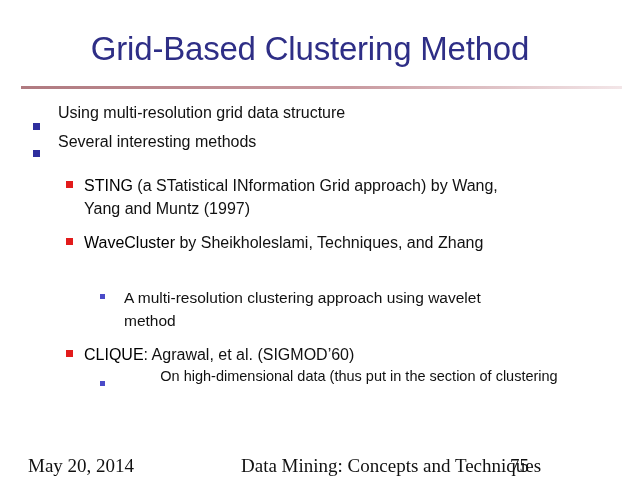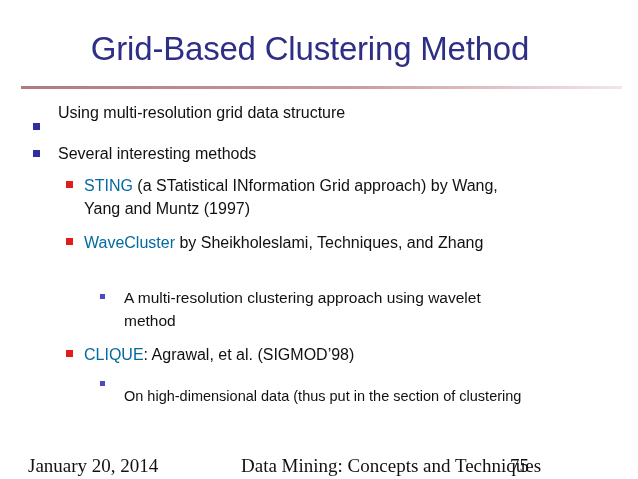--- a/index.html
+++ b/index.html
@@ -7,59 +7,59 @@
   .title { position: absolute; left: 0; top: 30px; width: 620px; text-align: center; font-size: 33px; color: #2e2e86; letter-spacing: -0.2px; }
   .divider { position: absolute; left: 21px; top: 86px; width: 601px; height: 3px; background: linear-gradient(to right, #b07a80 0%, #c99aa0 55%, #f3e6e8 100%); }
   .item { position: absolute; font-size: 16px; color: #111111; line-height: 23px; }
   .lvl1 { left: 58px; width: 560px; }
   .lvl2 { left: 84px; width: 500px; }
   .lvl3 { left: 113px; width: 470px; font-size: 15.5px; margin-left: 11px; }
   .bullet { position: absolute; width: 7px; height: 7px; }
   .b1 { background: #2e2e9e; }
   .b2 { background: #e21b1b; }
   .b3 { width: 5px; height: 5px; background: #4a4ac8; }
-  .red { color: #0369a1; }
+  .red { color: #000000; }
   .footer { position: absolute; top: 455px; font-family: "Liberation Serif", serif; font-size: 19px; color: #111111; }
 </style>
 </head>
 <body>
 
 <div>
   <div class="title">Grid-Based Clustering Method</div>
   <div class="divider"></div>
 
   <div class="bullet b1" style="left:33px; top:123px;"></div>
   <div class="item lvl1" style="top:101px;">Using multi-resolution grid data structure</div>
 
   <div class="bullet b1" style="left:33px; top:150px;"></div>
-  <div class="item lvl1" style="top:142px;">Several interesting methods</div>
+  <div class="item lvl1" style="top:130px;">Several interesting methods</div>
 
   <div class="bullet b2" style="left:66px; top:181px;"></div>
   <div class="item lvl2" style="top:174px;">
     <span class="red">STING</span><span> (a STatistical INformation Grid approach) by Wang,</span><br>
     <span>Yang and Muntz (1997)</span>
   </div>
 
   <div class="bullet b2" style="left:66px; top:238px;"></div>
   <div class="item lvl2" style="top:231px;">
     <span class="red">WaveCluster</span><span> by Sheikholeslami, Techniques, and Zhang</span><br>
   </div>
 
   <div class="bullet b3" style="left:100px; top:294px;"></div>
   <div class="item lvl3" style="top:286px;">
     <span>A multi-resolution clustering approach using wavelet</span><br>
     <span>method</span>
   </div>
 
   <div class="bullet b2" style="left:66px; top:350px;"></div>
   <div class="item lvl2" style="top:343px;">
-    <span class="red">CLIQUE</span><span>: Agrawal, et al. (SIGMOD’98)</span>
+    <span class="red">CLIQUE</span><span>: Agrawal, et al. (SIGMOD’60)</span>
   </div>
 
   <div class="bullet b3" style="left:100px; top:381px;"></div>
-  <div class="item lvl3" style="top:385px; font-size:14.5px; line-height:22px;">
+  <div class="item lvl3" style="top:365px; font-size:14.5px; line-height:22px;text-align:center;">
     <span>On high-dimensional data (thus put in the section of clustering</span><br>
   </div>
 
-  <div class="footer" style="left:28px;">January 20, 2014</div>
+  <div class="footer" style="left:28px;">May 20, 2014</div>
   <div class="footer" style="left:241px;">Data Mining: Concepts and Techniques</div>
   <div class="footer" style="left:510px;">75</div>
 </div>
 
 </body></html>

